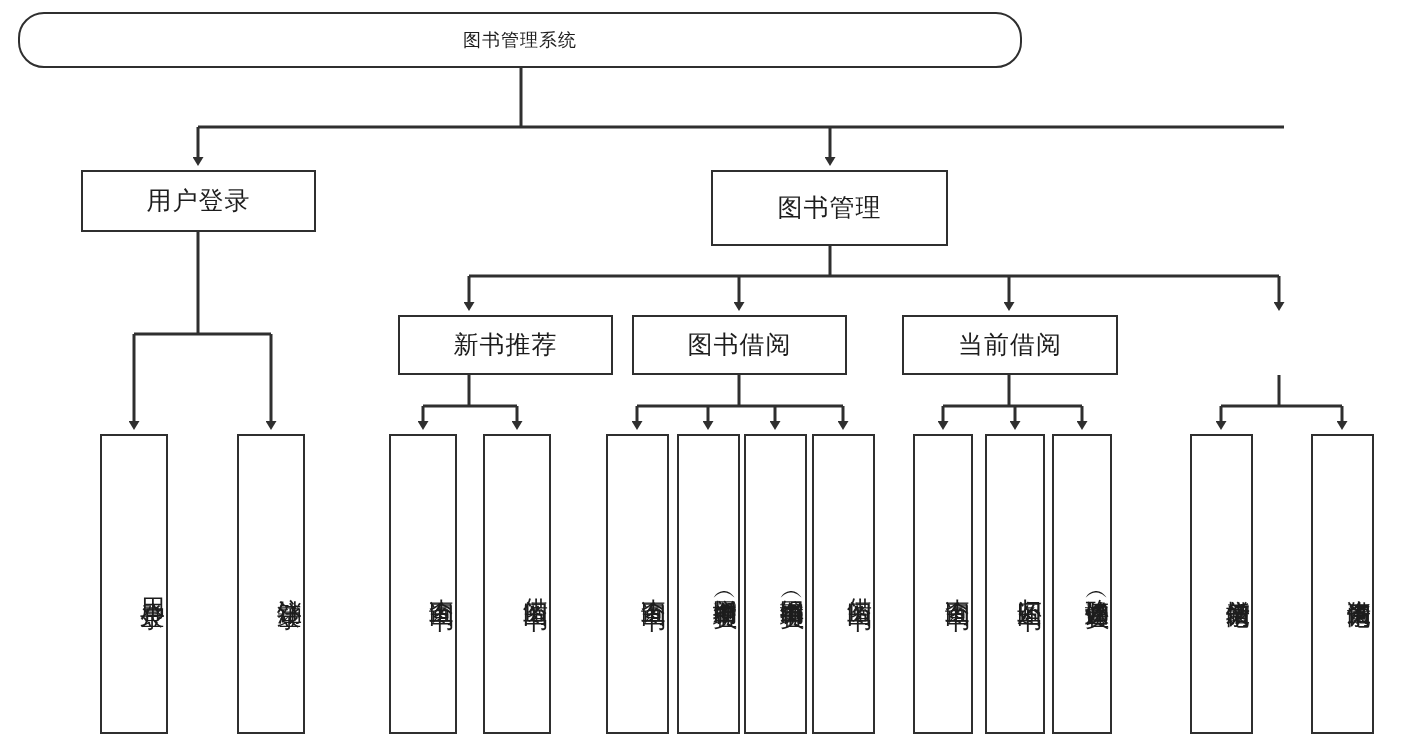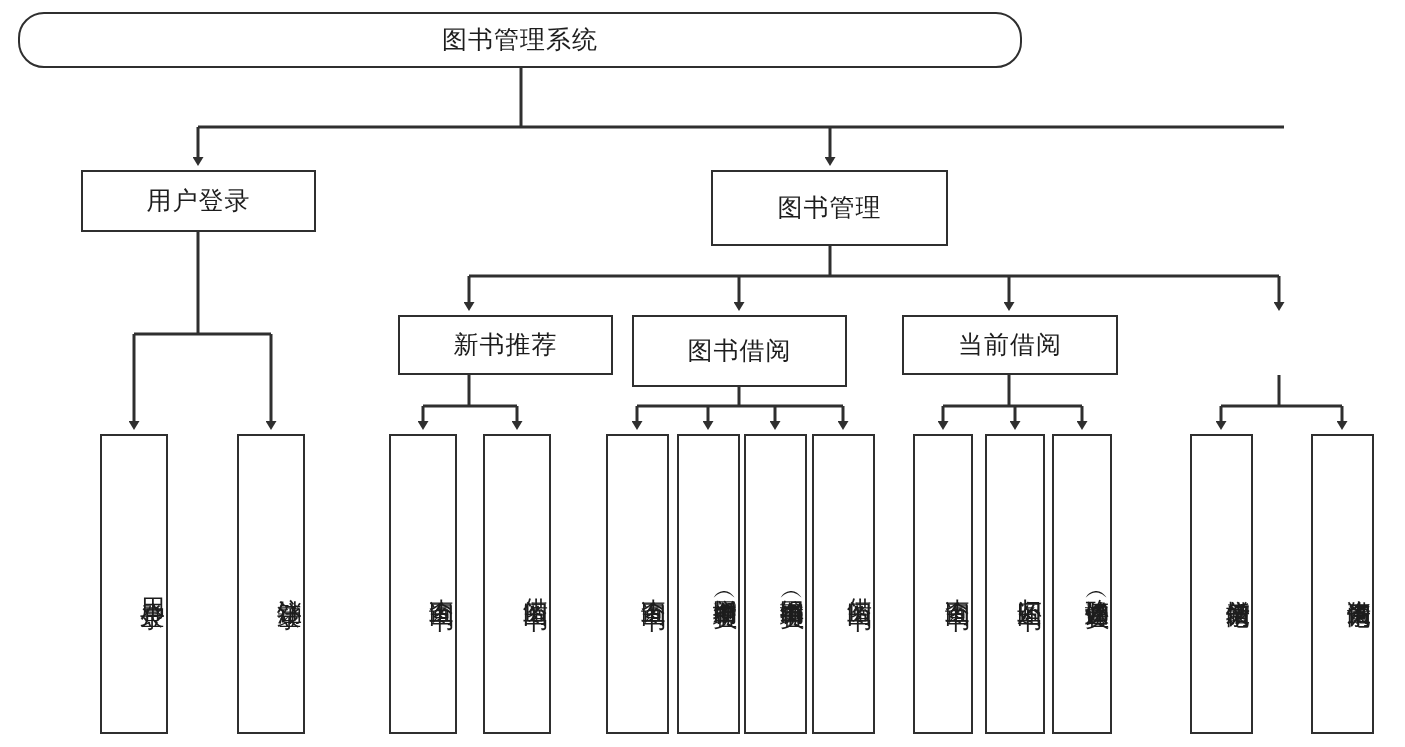--- a/index.html
+++ b/index.html
@@ -37,21 +37,21 @@
     color: #1d1d1d;
     text-align: center;
   }
   .node-h {
     font-size: 25px;
     letter-spacing: 1px;
     line-height: 1.1;
     white-space: nowrap;
   }
   .node-root {
-    font-size: 25px;
+    font-size: 18px;
     border-radius: 26px;
   }
   .node-v {
     writing-mode: vertical-rl;
     text-orientation: upright;
     font-size: 25px;
     line-height: 1.12;
     letter-spacing: 3px;
     padding-top: 6px;
     padding-bottom: 6px;
@@ -134,21 +134,21 @@
   <div class="node node-h" style="left:81px; top:170px; width:235px; height:62px;">
     <span>用户登录</span>
   </div>
   <div class="node node-h" style="left:711px; top:170px; width:237px; height:76px;">
     <span>图书管理</span>
   </div>
 
   <div class="node node-h" style="left:362px; top:315px; width:215px; height:60px;margin-left:36px;">
     <span>新书推荐</span>
   </div>
-  <div class="node node-h" style="left:632px; top:315px; width:215px; height:72px;">
+  <div class="node node-h" style="left:632px; top:315px; width:215px; height:60px;">
     <span>图书借阅</span>
   </div>
   <div class="node node-h" style="left:902px; top:315px; width:216px; height:60px;">
     <span>当前借阅</span>
   </div>
 
   <div class="node node-v" style="left:100px; top:434px; width:68px; height:300px;">
     <span>用户登录</span>
   </div>
   <div class="node node-v" style="left:237px; top:434px; width:68px; height:300px;">

